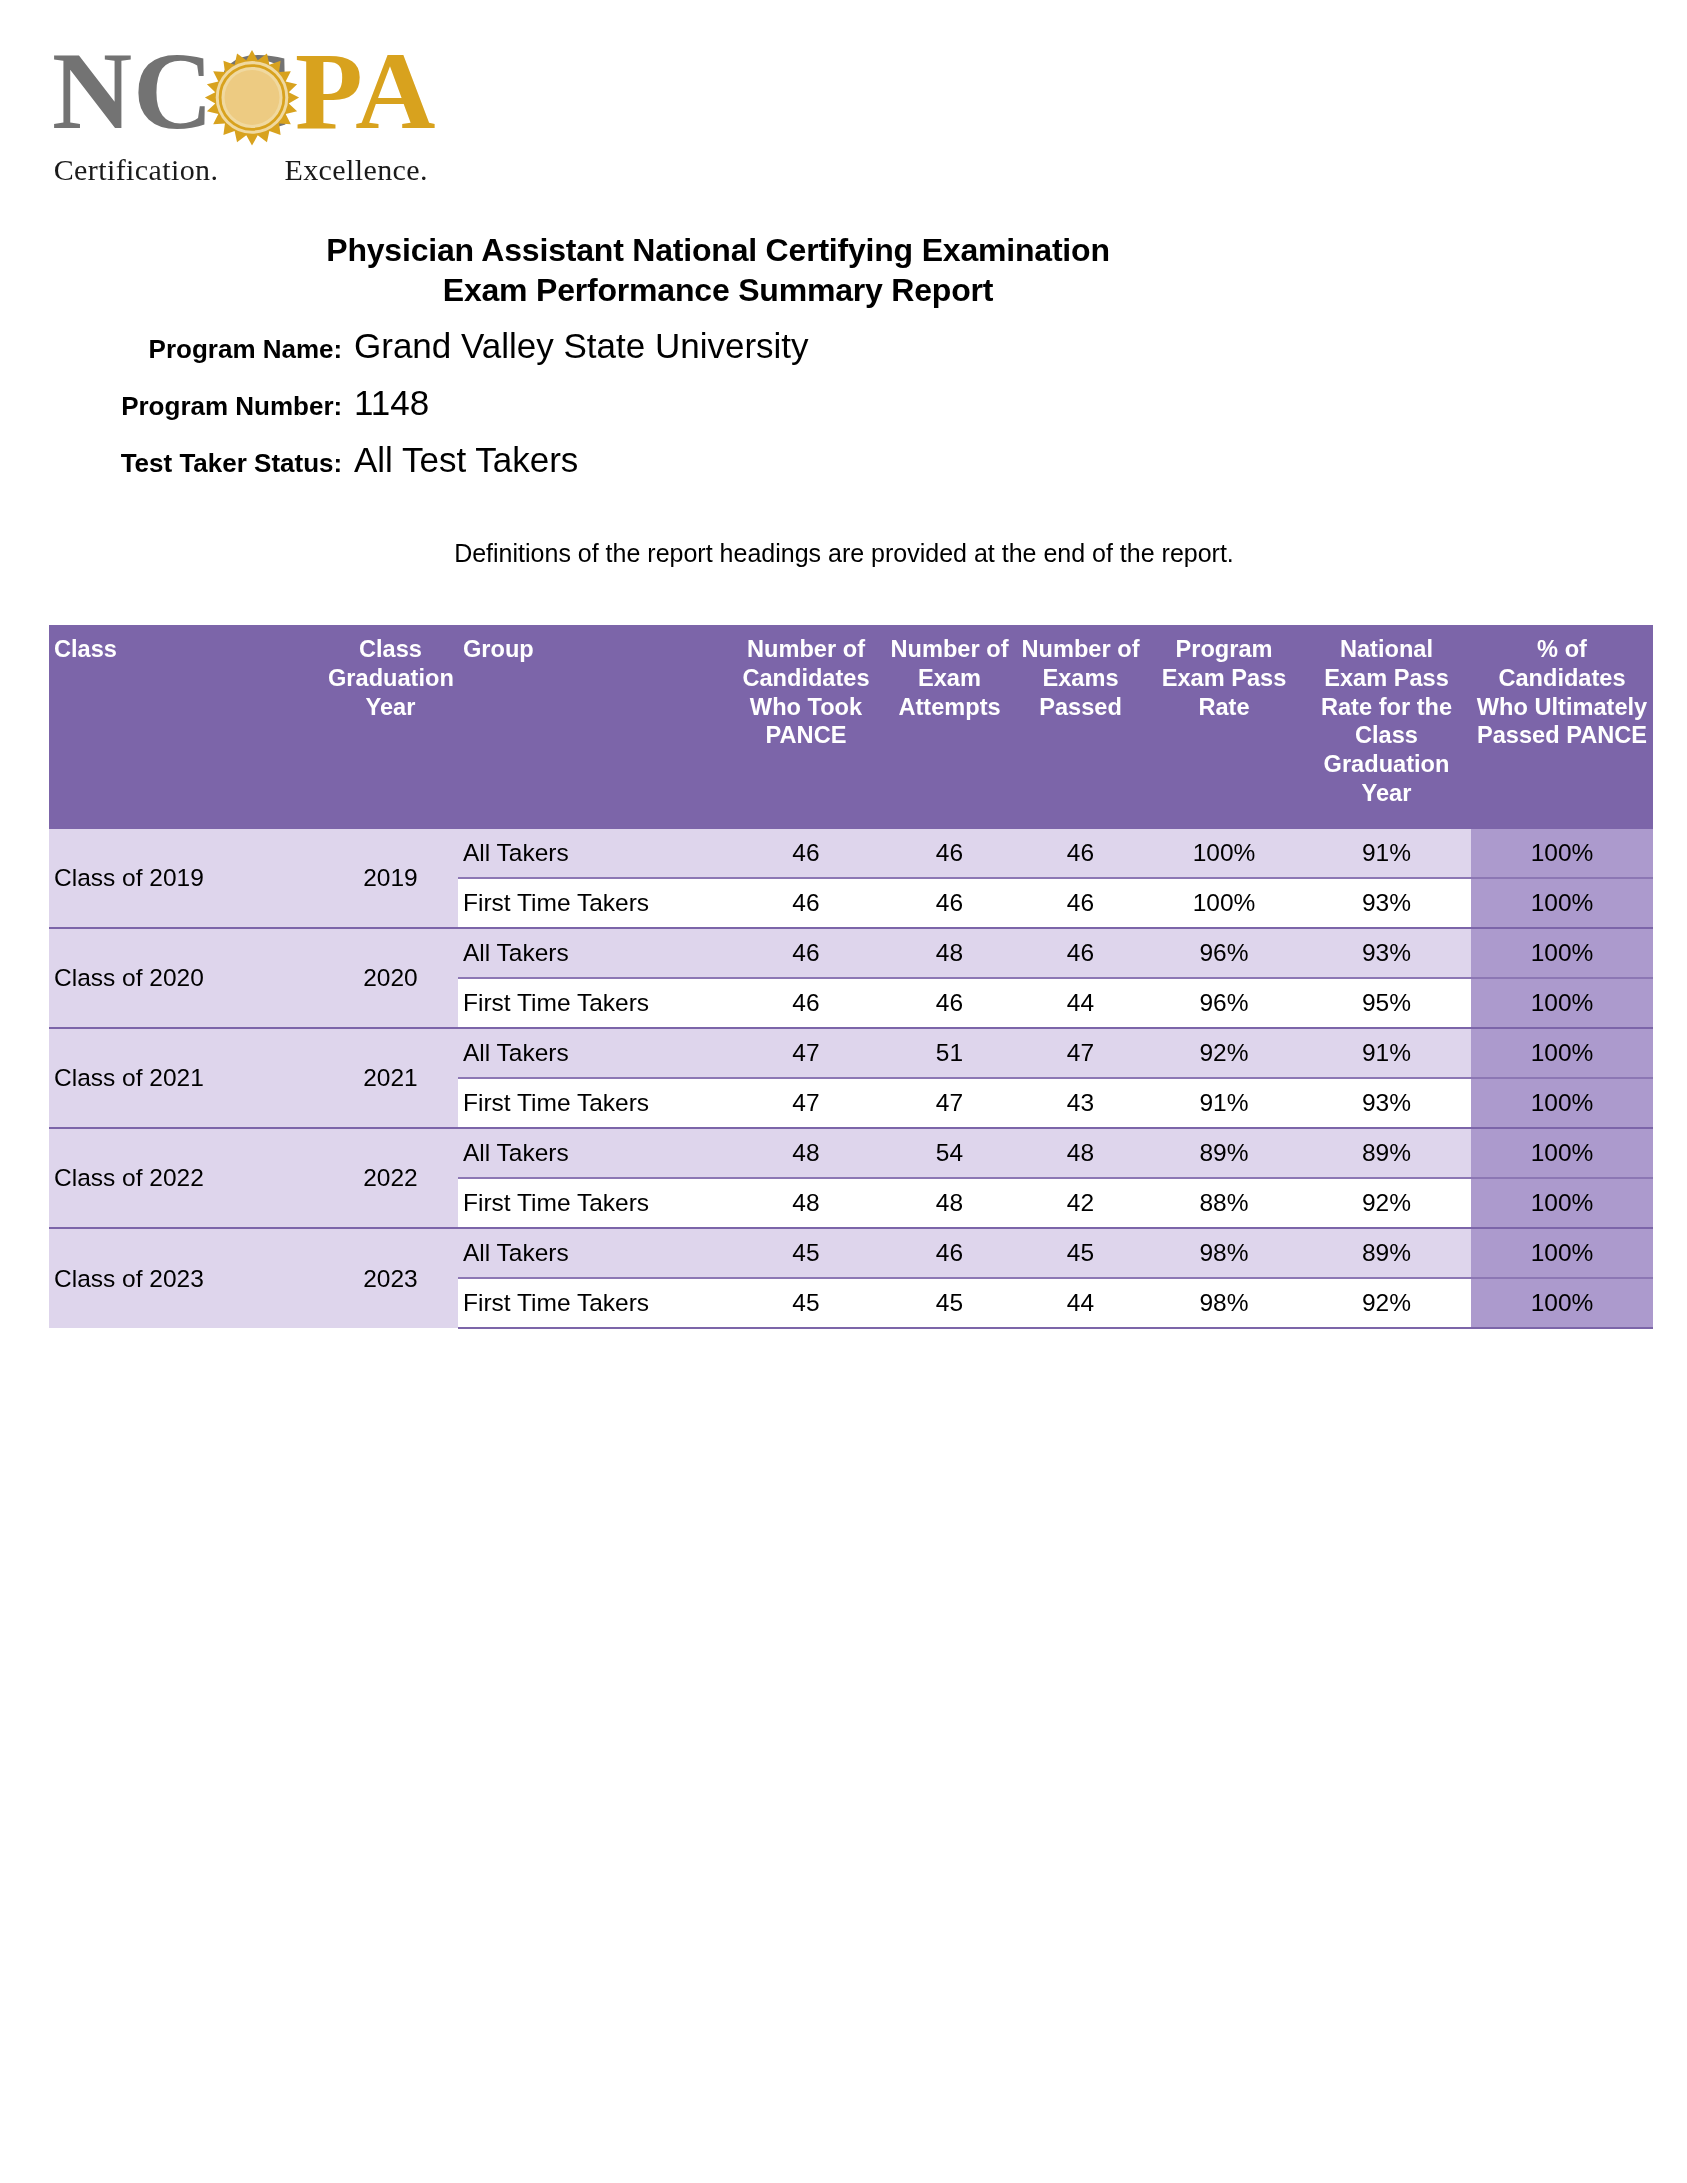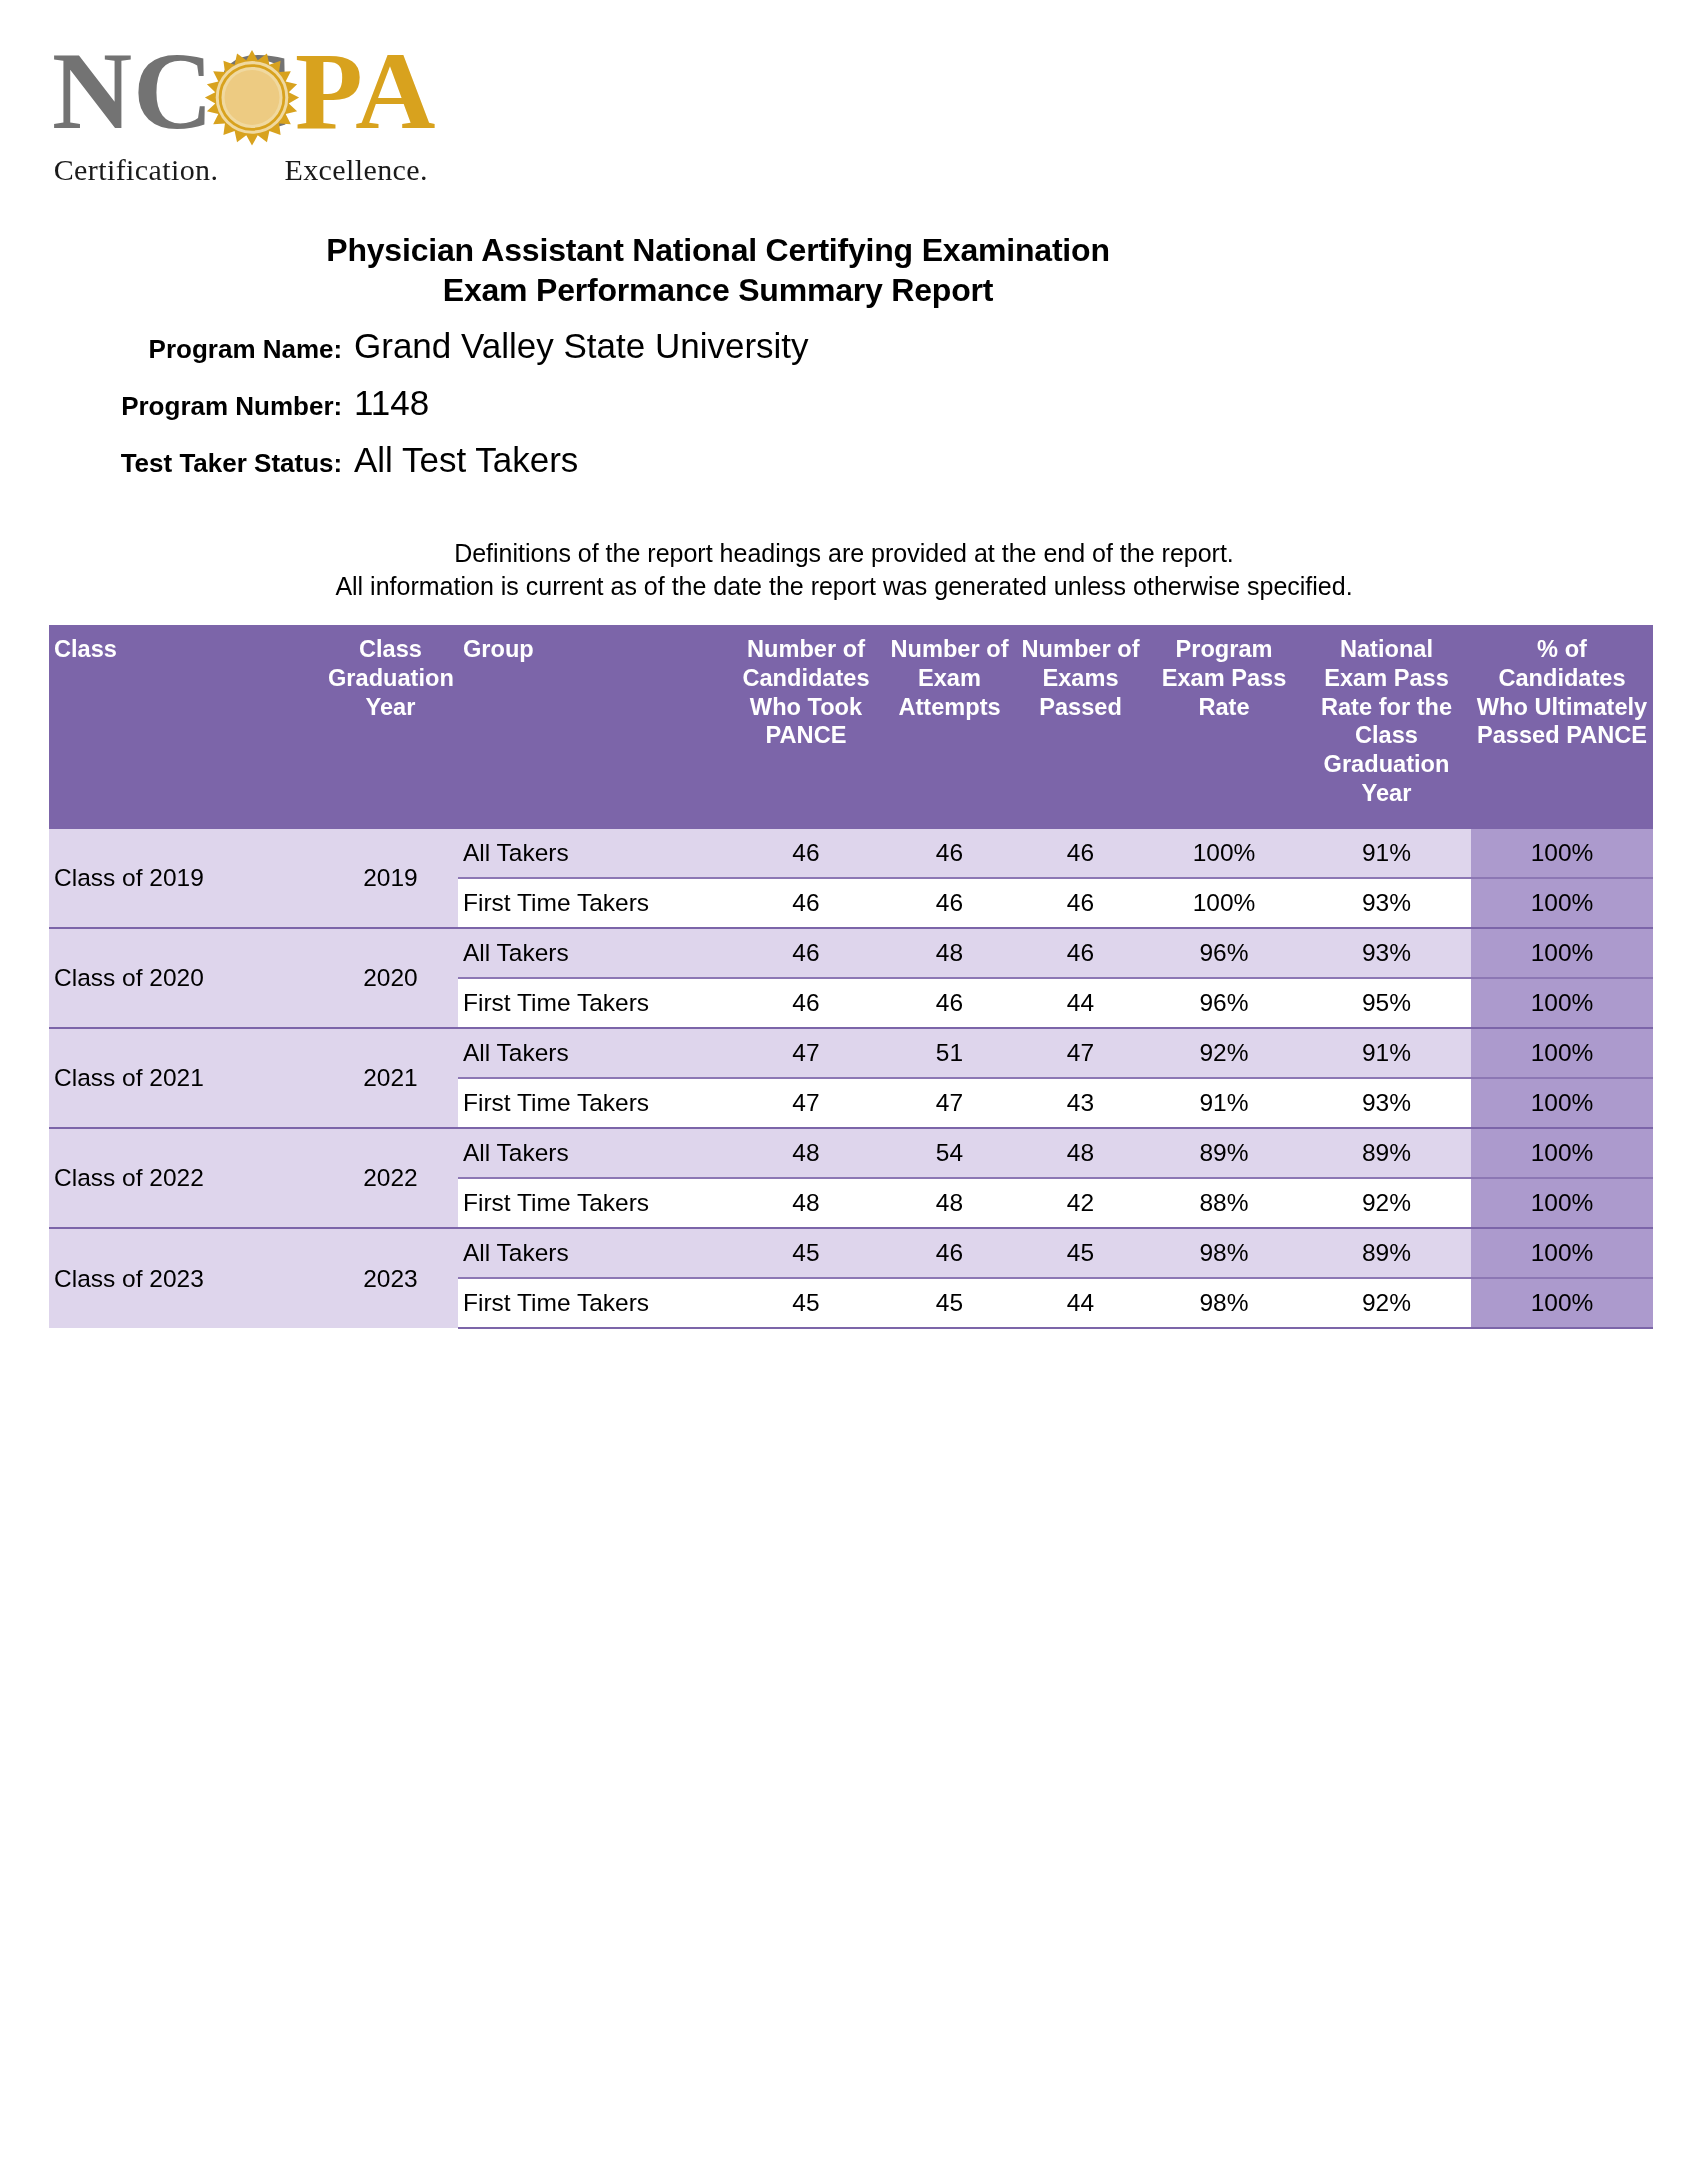--- a/index.html
+++ b/index.html
@@ -217,21 +217,20 @@
     <div class="info-value">1148</div>
   </div>
   <div class="info-row">
     <div class="info-label">Test Taker Status:</div>
     <div class="info-value">All Test Takers</div>
   </div>
 </div>
 
 <div class="notes">
   <span class="note-line">Definitions of the report headings are provided at the end of the report.</span>
-  <span class="note-line">All information is current as of the date the report was generated unless otherwise specified.</span>
 </div>
 
 <div class="table-wrap">
   <table class="report">
     <colgroup>
       <col style="width:274px">
       <col style="width:135px">
       <col style="width:270px">
       <col style="width:156px">
       <col style="width:131px">

